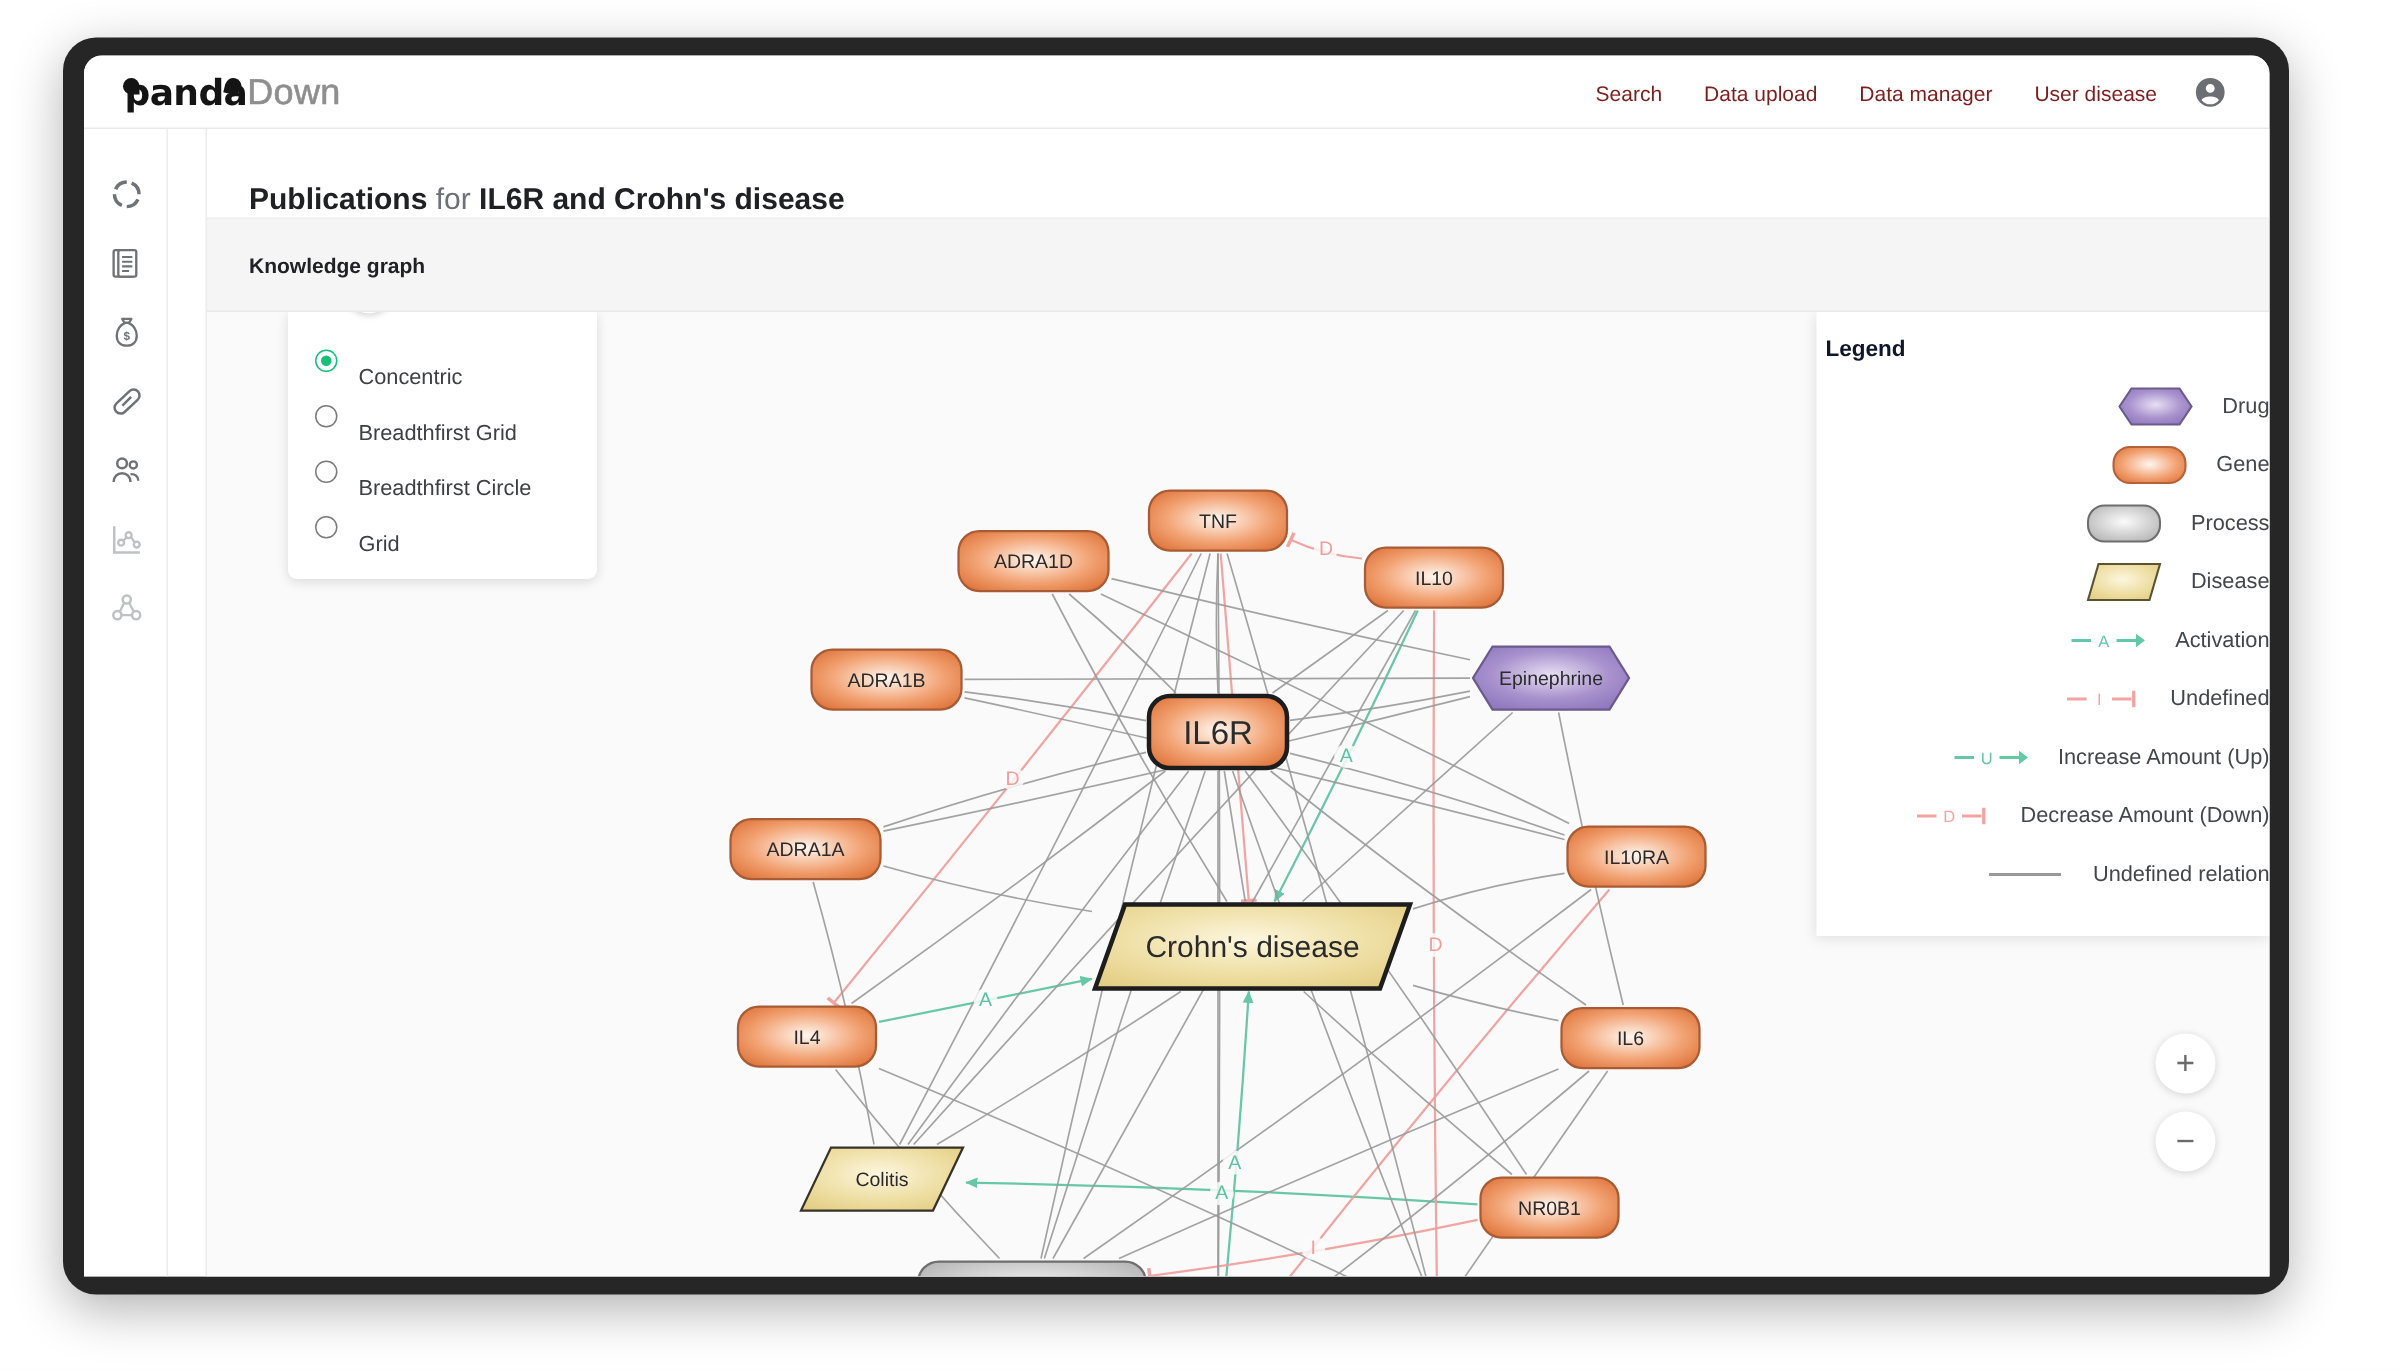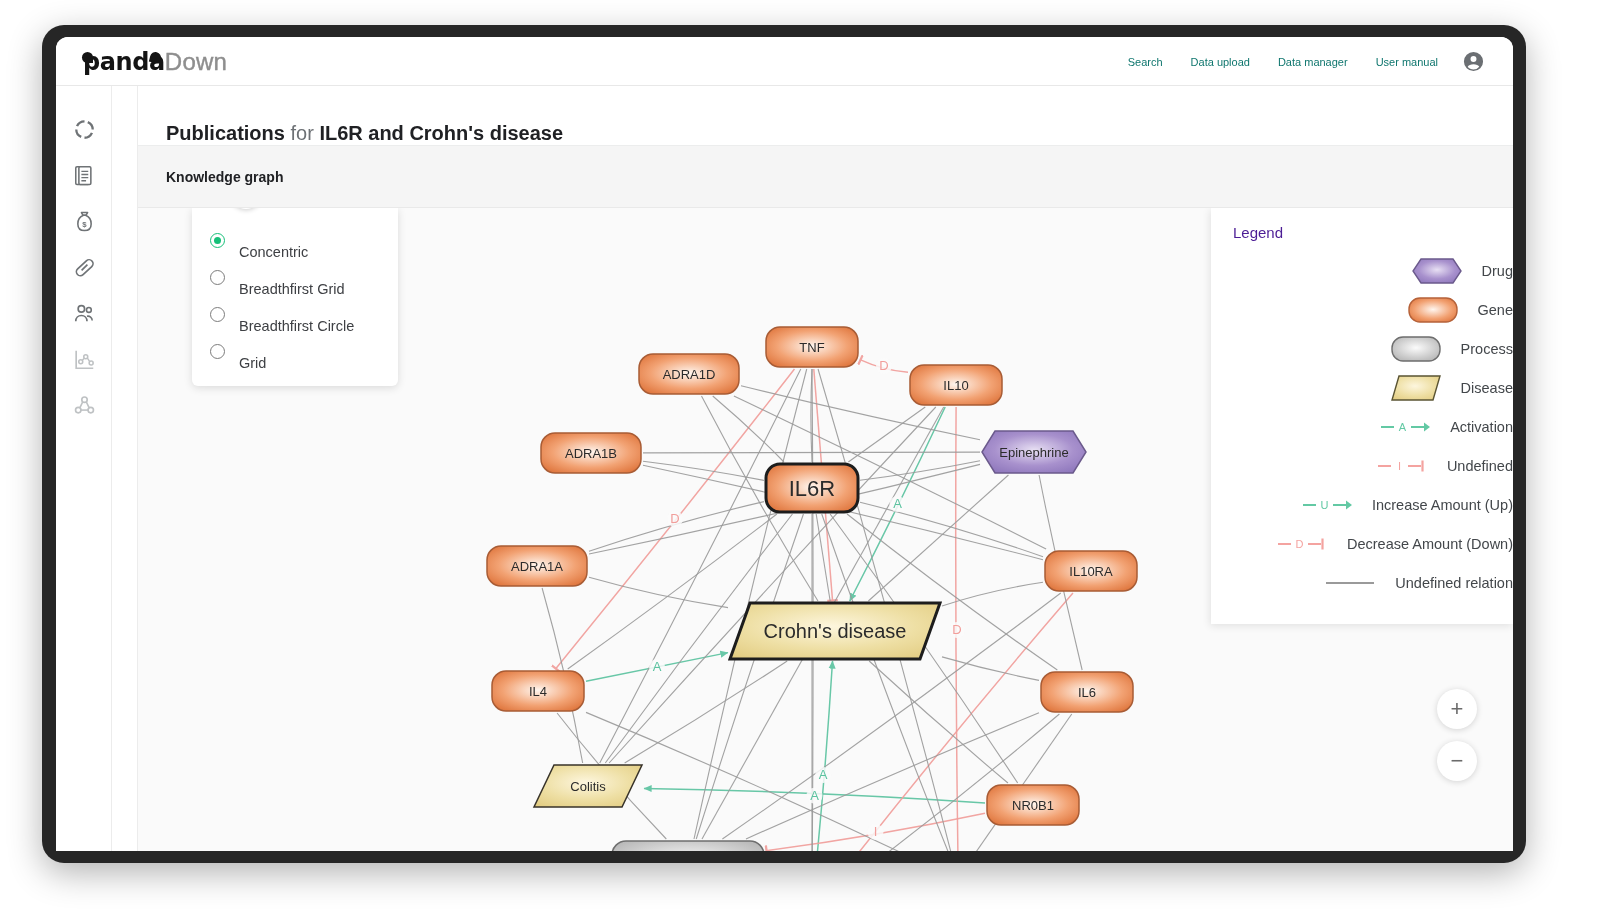--- a/index.html
+++ b/index.html
@@ -56,21 +56,21 @@
     background: #141414; border-radius: 50% 50% 0 50%;
   }
   .ear.left  { left: -1px;  top: 4px; transform: rotate(-18px) rotate(-14deg); }
   .ear.right { left: 67px;  top: 4px; transform: rotate(14deg); border-radius: 50% 50% 50% 0; }
 
   #topnav {
     position: absolute; right: 14px; top: 0; height: 49px;
     display: flex; align-items: center; gap: 0px;
   }
   .navitem {
-    font-size: 11px; color: #0f766e;
+    font-size: 14px; color: #7f1d1d;
     padding: 6px 14px; cursor: pointer; white-space: nowrap;
   }
   #avatar {
     margin-left: 10px; margin-right: 14px;
     width: 23px; height: 23px; cursor: pointer;
     display: flex; align-items: center; justify-content: center;
   }
 
   
   #rail {
@@ -161,22 +161,22 @@
 
   
   #legend {
     position: absolute; right: 0px; top: 0px;
     width: 302px; padding: 16px 0 22px 0;
     background: #fff;
     box-shadow: -1px 2px 8px rgba(0,0,0,.10);
     z-index: 20;
   }
   #legendtitle {
-    font-size: 15px; color: #4c1d95;
-    padding-left: 22px; margin-bottom: 10px;
+    font-size: 15px; color: #0f172a;
+    padding-left: 6px; margin-bottom: 10px; font-weight: bold;
   }
   .leg-row {
     display: flex; align-items: center;
     height: 39px; padding-left: 18px; justify-content: flex-end;
   }
   .leg-glyph {
     width: 54px; flex: 0 0 54px;
     display: flex; align-items: center; justify-content: flex-start;
   }
   .leg-label { font-size: 14.5px; color: #43474b; margin-left: 16px; }
@@ -212,21 +212,21 @@
         <span class="ear right"></span>
         <span class="logo-panda">panda</span>
       </span>
         <span class="logo-omics">Down</span>
     </div>
 
     <div id="topnav">
       <div class="navitem">Search</div>
       <div class="navitem">Data upload</div>
       <div class="navitem">Data manager</div>
-      <div class="navitem">User manual</div>
+      <div class="navitem">User disease</div>
       <div id="avatar">
         <svg width="23" height="23" viewBox="0 0 24 24" fill="#6b6f73">
           <path d="M12 2a10 10 0 100 20 10 10 0 000-20zm0 4.2a3.1 3.1 0 110 6.2 3.1 3.1 0 010-6.2zm0 14.2c-2.4 0-4.6-1.1-6-2.9.5-1.7 3.3-2.6 6-2.6s5.5.9 6 2.6a7.7 7.7 0 01-6 2.9z"></path>
         </svg>
       </div>
     </div>
   </div>
 
   <div id="rail">
     <div class="sp"></div>

